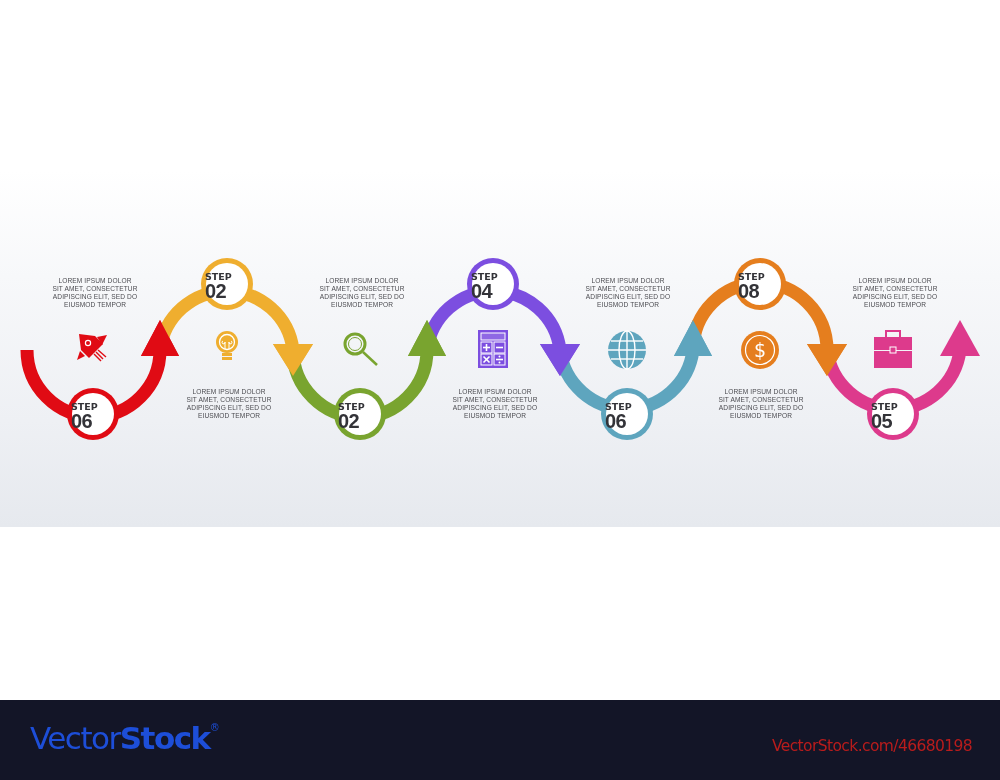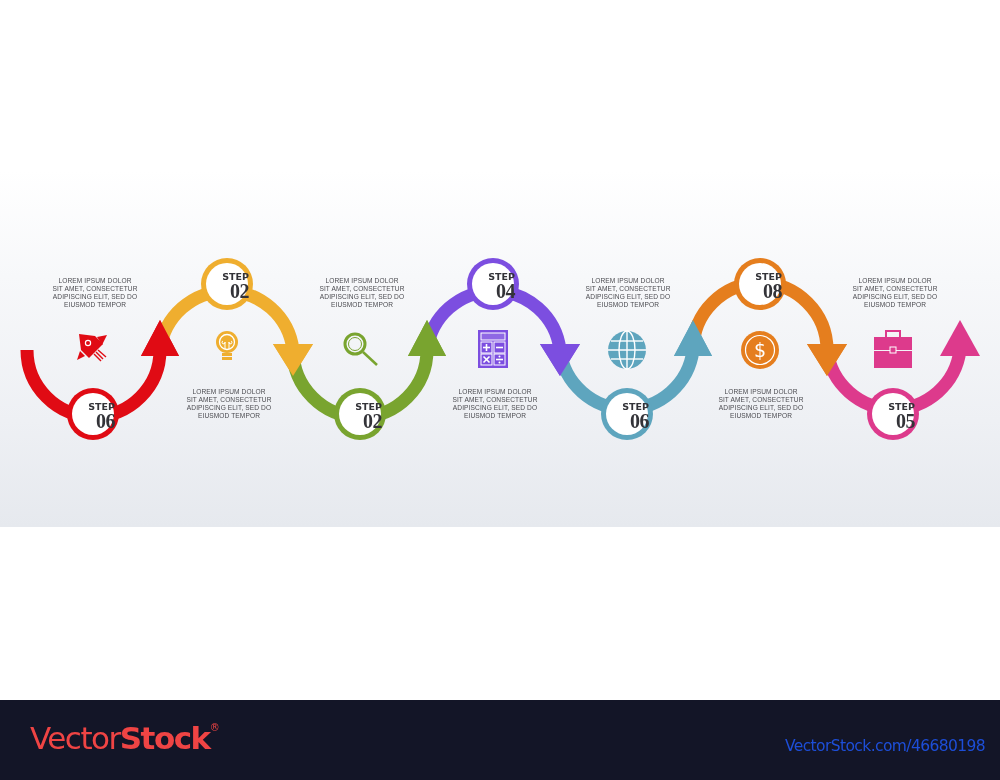--- a/index.html
+++ b/index.html
@@ -2,29 +2,29 @@
 <html><head>
 <meta charset="utf-8">
 <style>
   html, body { margin:0; padding:0; }
   body { width:1000px; height:780px; background:#ffffff; position:relative; overflow:hidden; font-family:"Liberation Sans", sans-serif; }
   #banner { position:absolute; left:0; top:170px; width:1000px; height:357px;
     background:linear-gradient(to bottom, #ffffff 0%, #f7f8fa 30%, #eef0f4 70%, #e6e9ee 100%); }
   #diagram { position:absolute; left:0; top:0; width:1000px; height:700px; }
   .desc { position:absolute; width:110px; text-align:center; font-size:6.6px; line-height:8px; color:#4b4b50; letter-spacing:0.1px; text-transform:uppercase; }
   .desc span { display:block; }
-  .step-label { position:absolute; width:44px; text-align:right; color:#333338; }
+  .step-label { position:absolute; width:44px; text-align:left; color:#333338; }
   .step-label .s { display:block; font-family:"DejaVu Sans", sans-serif; font-weight:bold; font-size:9.5px; line-height:9px; }
-  .step-label .n { display:block; font-family:Liberation Serif, serif; font-size:20px; line-height:20px; font-weight:bold; letter-spacing:-0.5px; }
+  .step-label .n { display:block; font-family:Liberation Sans, sans-serif; font-size:20px; line-height:20px; font-weight:bold; letter-spacing:-0.5px; }
   #footer { position:absolute; left:0; top:700px; width:1000px; height:80px; background:#131527; }
-  #brand { position:absolute; left:30px; top:720px; color:#ef4444; font-family:"DejaVu Sans", sans-serif; font-size:31px; letter-spacing:-1.5px; }
+  #brand { position:absolute; left:30px; top:720px; color:#1d4ed8; font-family:"DejaVu Sans", sans-serif; font-size:31px; letter-spacing:-1.5px; }
   #brand .light { font-weight:normal; }
   #brand .bold { font-weight:bold; }
   #brand .reg { font-size:10px; vertical-align:top; position:relative; top:2px; letter-spacing:0; }
-  #stock-id { position:absolute; right:15px; top:737px; color:#1d4ed8; font-family:"DejaVu Sans", sans-serif; font-size:15.5px; letter-spacing:-0.6px; }
+  #stock-id { position:absolute; right:28px; top:737px; color:#b91c1c; font-family:"DejaVu Sans", sans-serif; font-size:15.5px; letter-spacing:-0.6px; }
 </style>
 </head>
 <body>
 
 <div id="banner"></div>
 
 <svg id="diagram" width="1000" height="700" viewBox="0 0 1000 700">
 
   <g>
     <path d="M27 350 A66 66 0 0 0 160 350" fill="none" stroke="#e00b14" stroke-width="13"></path>

